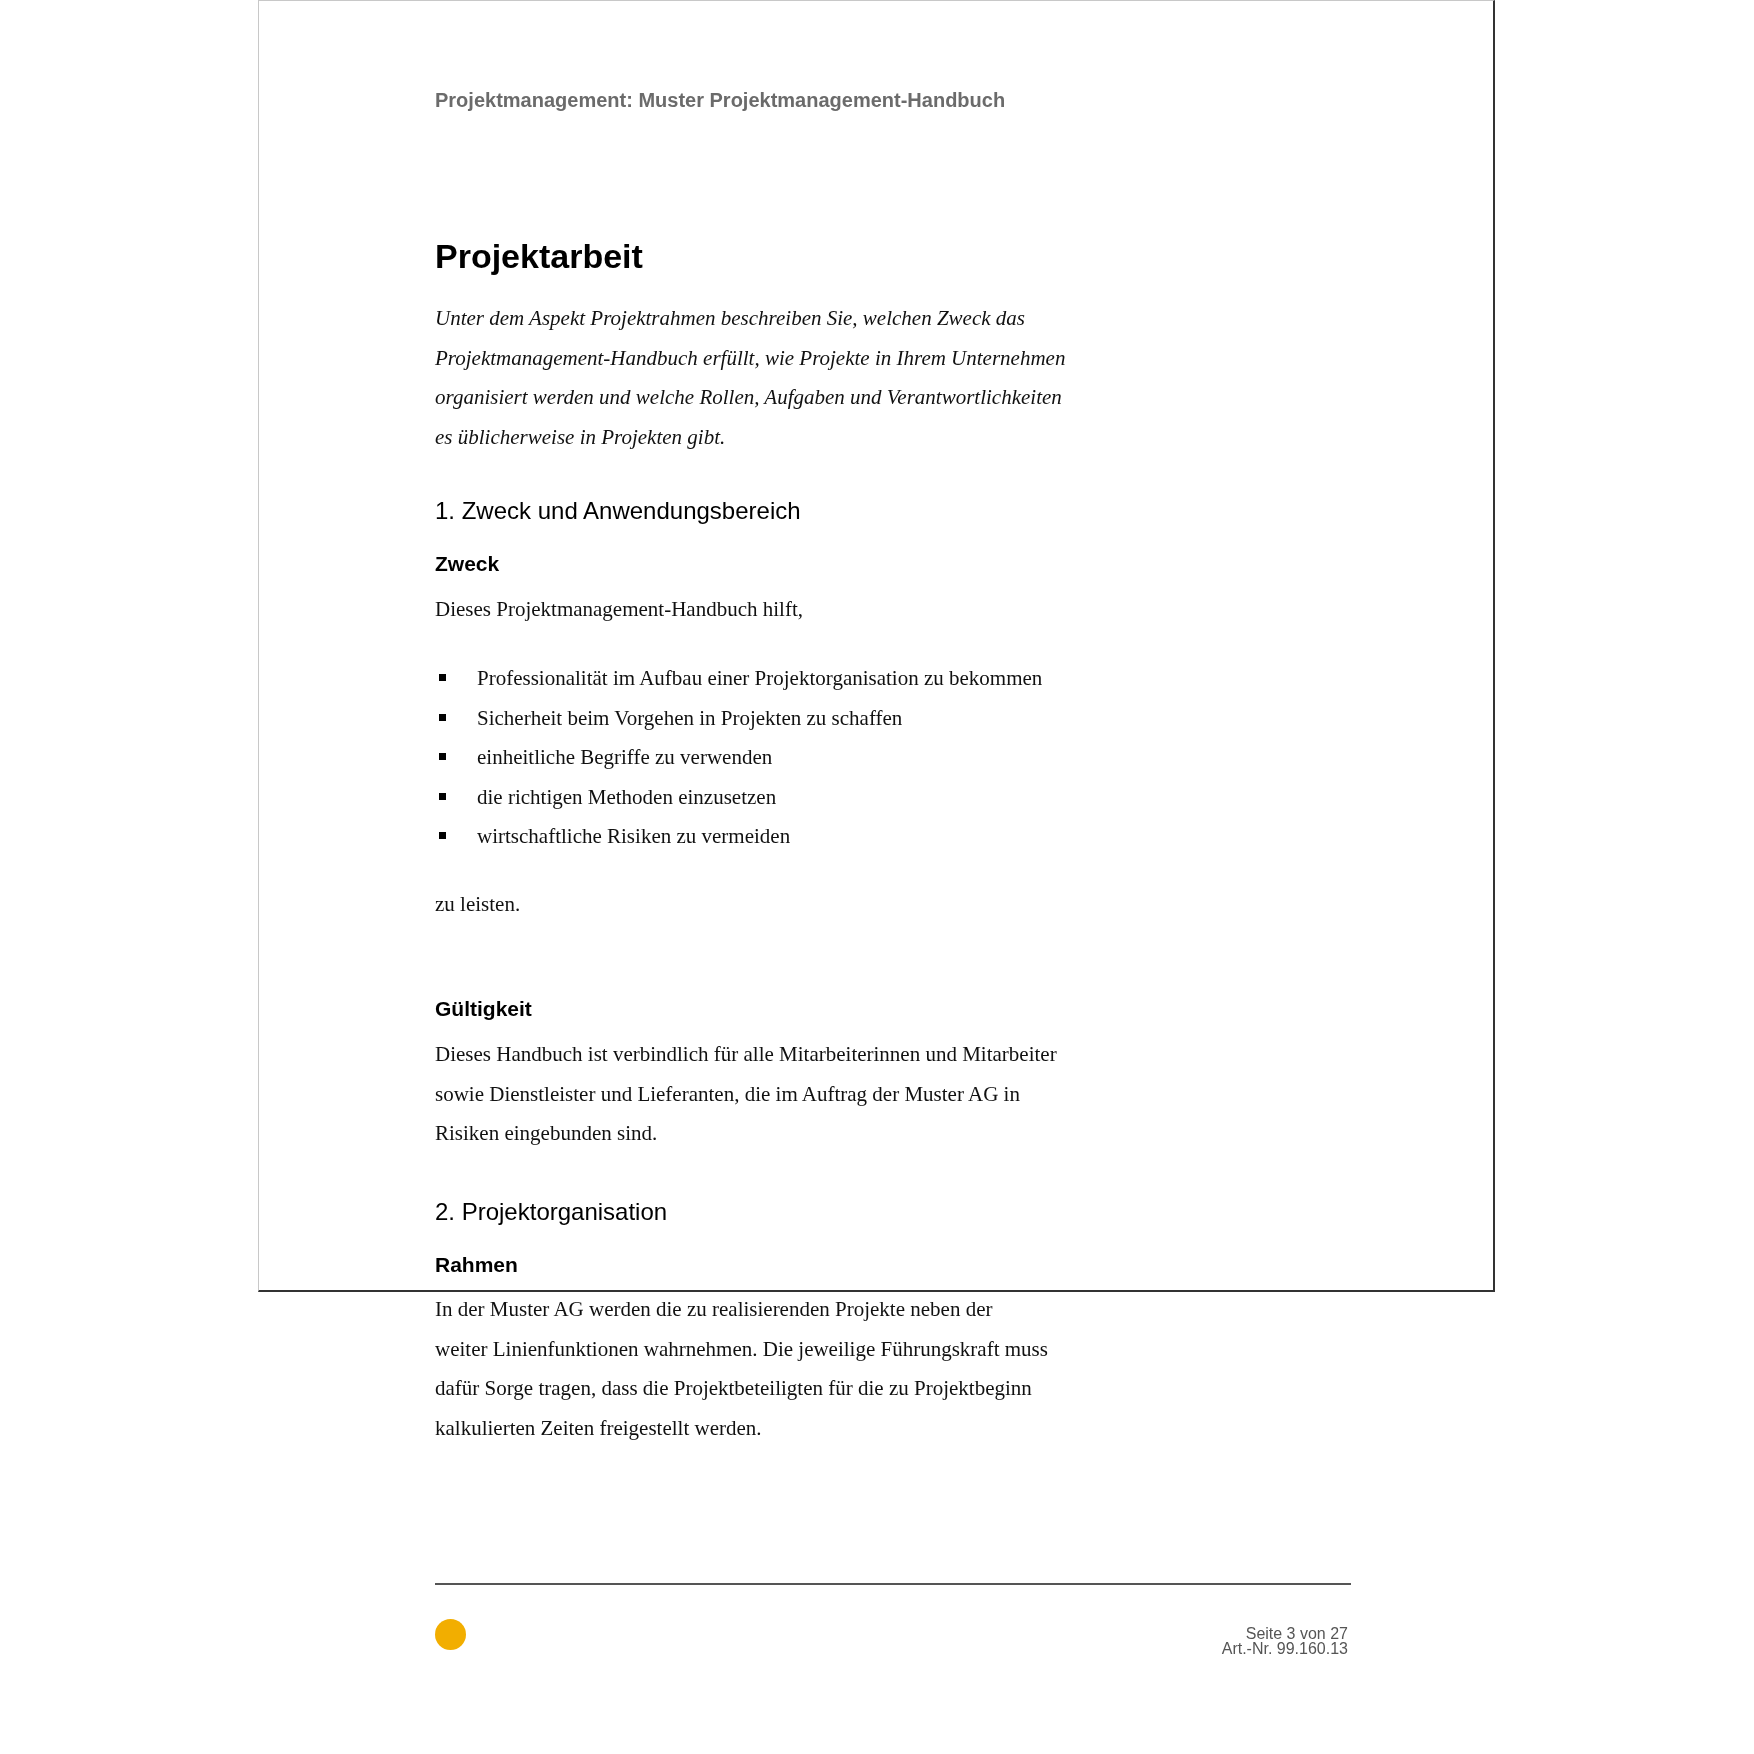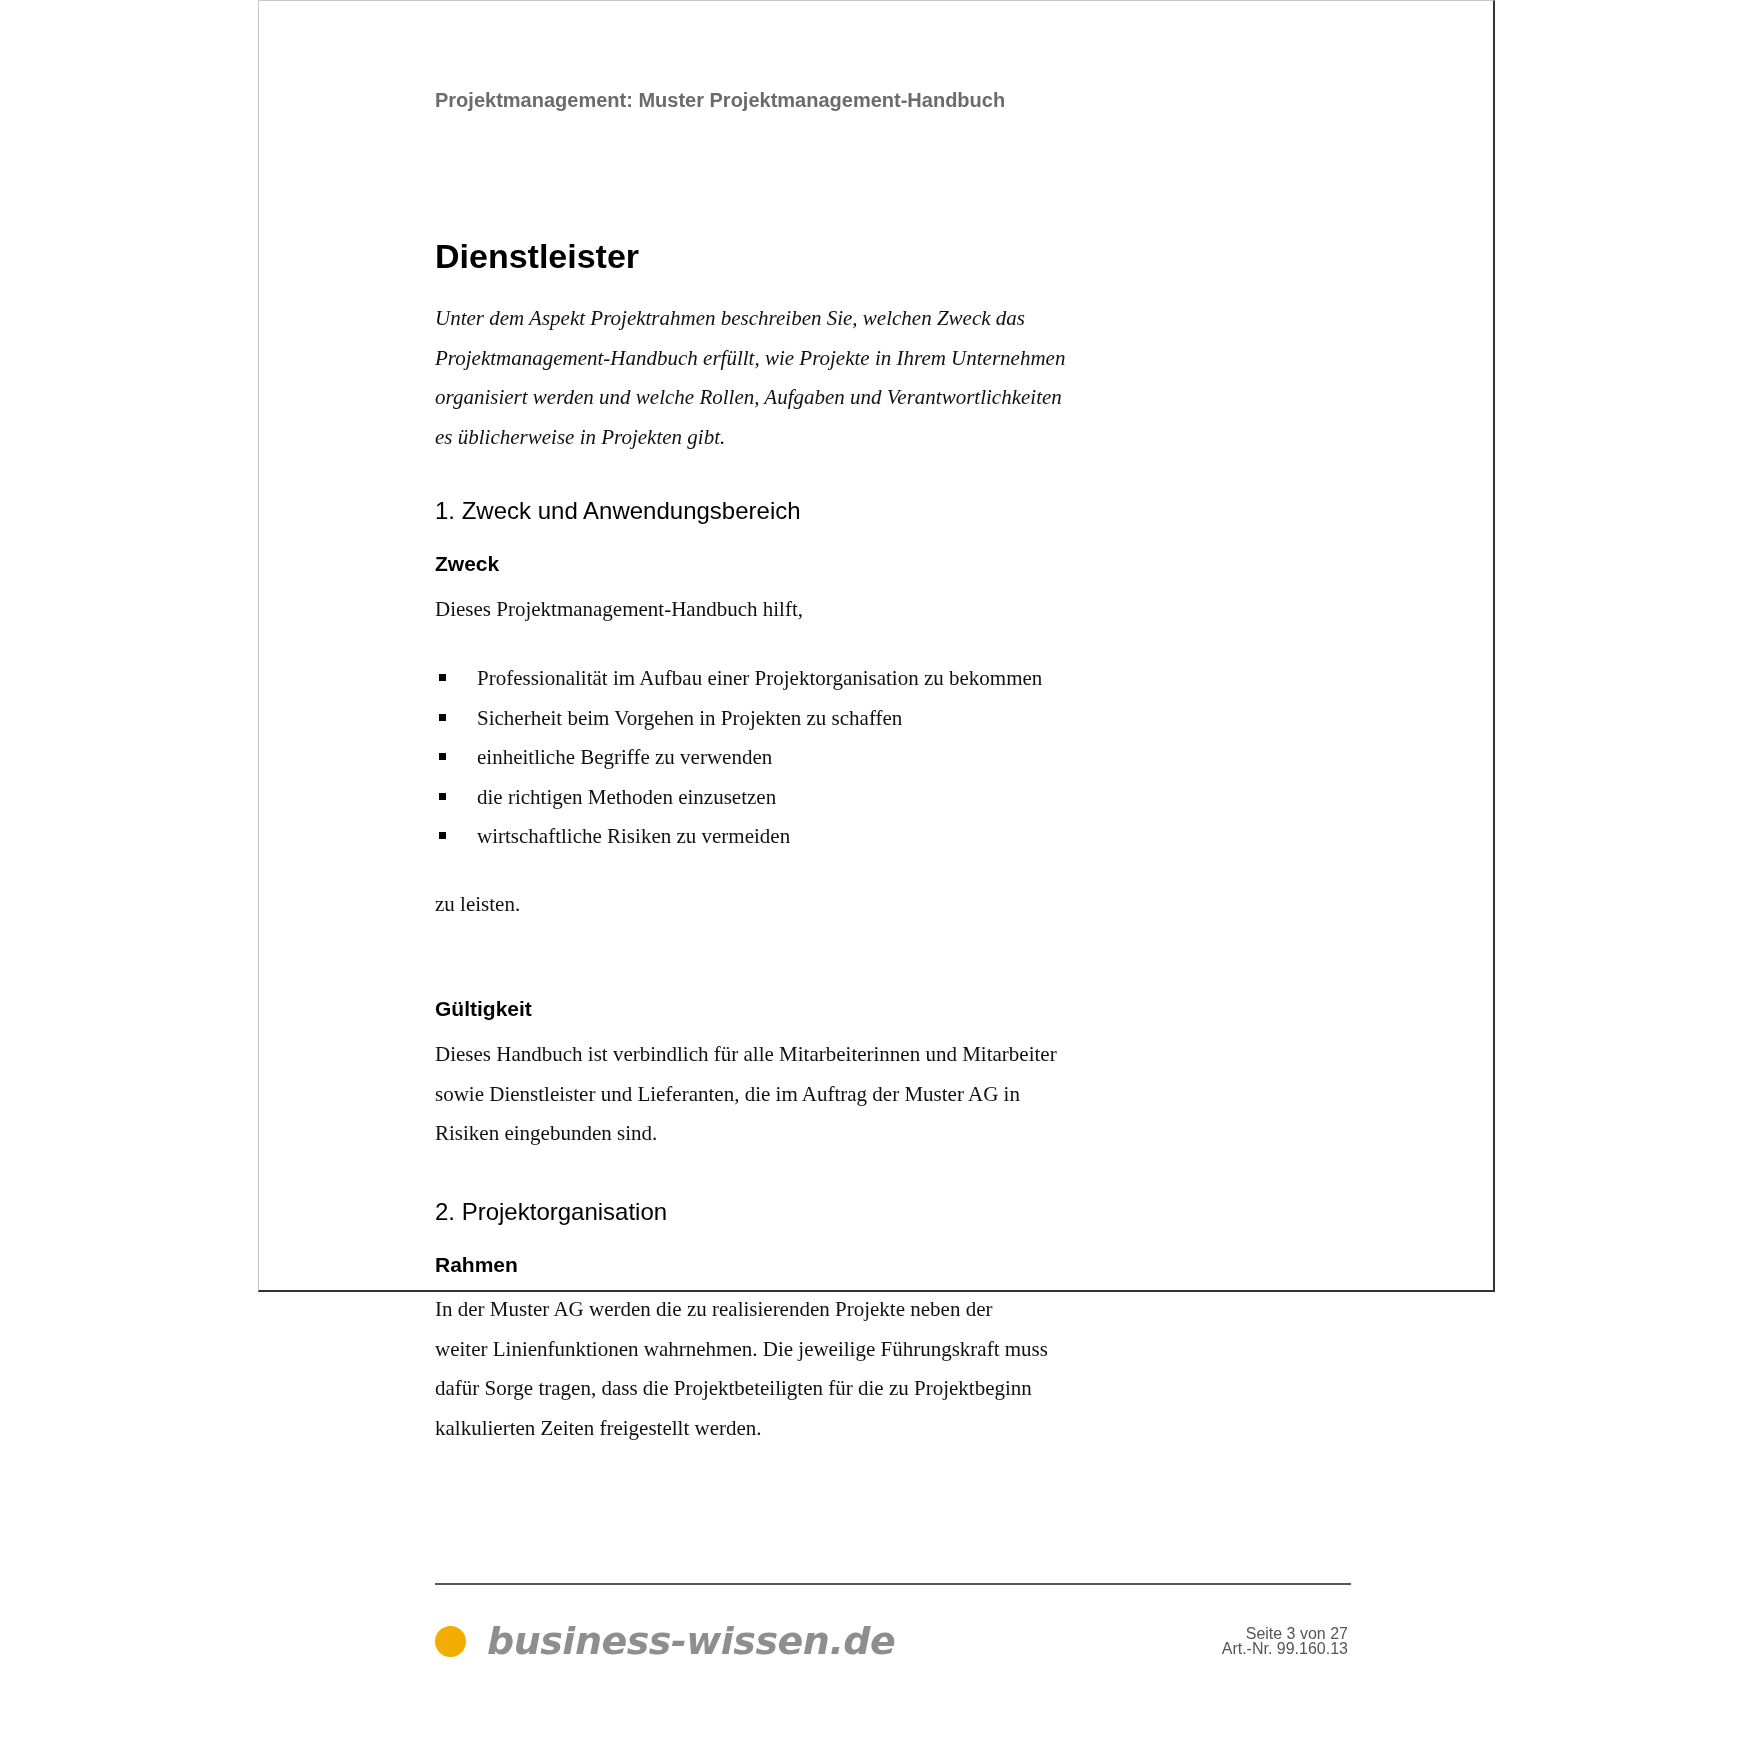--- a/index.html
+++ b/index.html
@@ -47,21 +47,21 @@
   }
   .footer-meta { right: 145px; font-size: 16px; color: #555; text-align: right; }
 </style>
 </head>
 <body>
 
 <div class="page">
 
   <div class="abs sans running-header">Projektmanagement: Muster Projektmanagement-Handbuch</div>
 
-  <div class="abs sans h1">Dienstleister</div>
+  <div class="abs sans h1">Projektarbeit</div>
 
   <div class="abs serif intro">
     <div>Unter dem Aspekt Projektrahmen beschreiben Sie, welchen Zweck das</div>
     <div>Projektmanagement-Handbuch erfüllt, wie Projekte in Ihrem Unternehmen</div>
     <div>organisiert werden und welche Rollen, Aufgaben und Verantwortlichkeiten</div>
     <div>es üblicherweise in Projekten gibt.</div>
   </div>
 
   <div class="abs sans h2" style="top:496px;">1. Zweck und Anwendungsbereich</div>
 
@@ -114,19 +114,18 @@
     <div>In der Muster AG werden die zu realisierenden Projekte neben der</div>
     <div>weiter Linienfunktionen wahrnehmen. Die jeweilige Führungskraft muss</div>
     <div>dafür Sorge tragen, dass die Projektbeteiligten für die zu Projektbeginn</div>
     <div>kalkulierten Zeiten freigestellt werden.</div>
   </div>
 
   <div class="footer-rule"></div>
 
   <div class="abs logo">
     <span class="logo-dot"></span>
-    <span class="logo-text">business-wissen.de</span>
   </div>
 
   <div class="abs sans footer-meta" style="top:1608px;margin-top:16px;">Seite 3 von 27</div>
   <div class="abs sans footer-meta" style="top:1639px;">Art.-Nr. 99.160.13</div>
 
 </div>
 
 </body></html>

